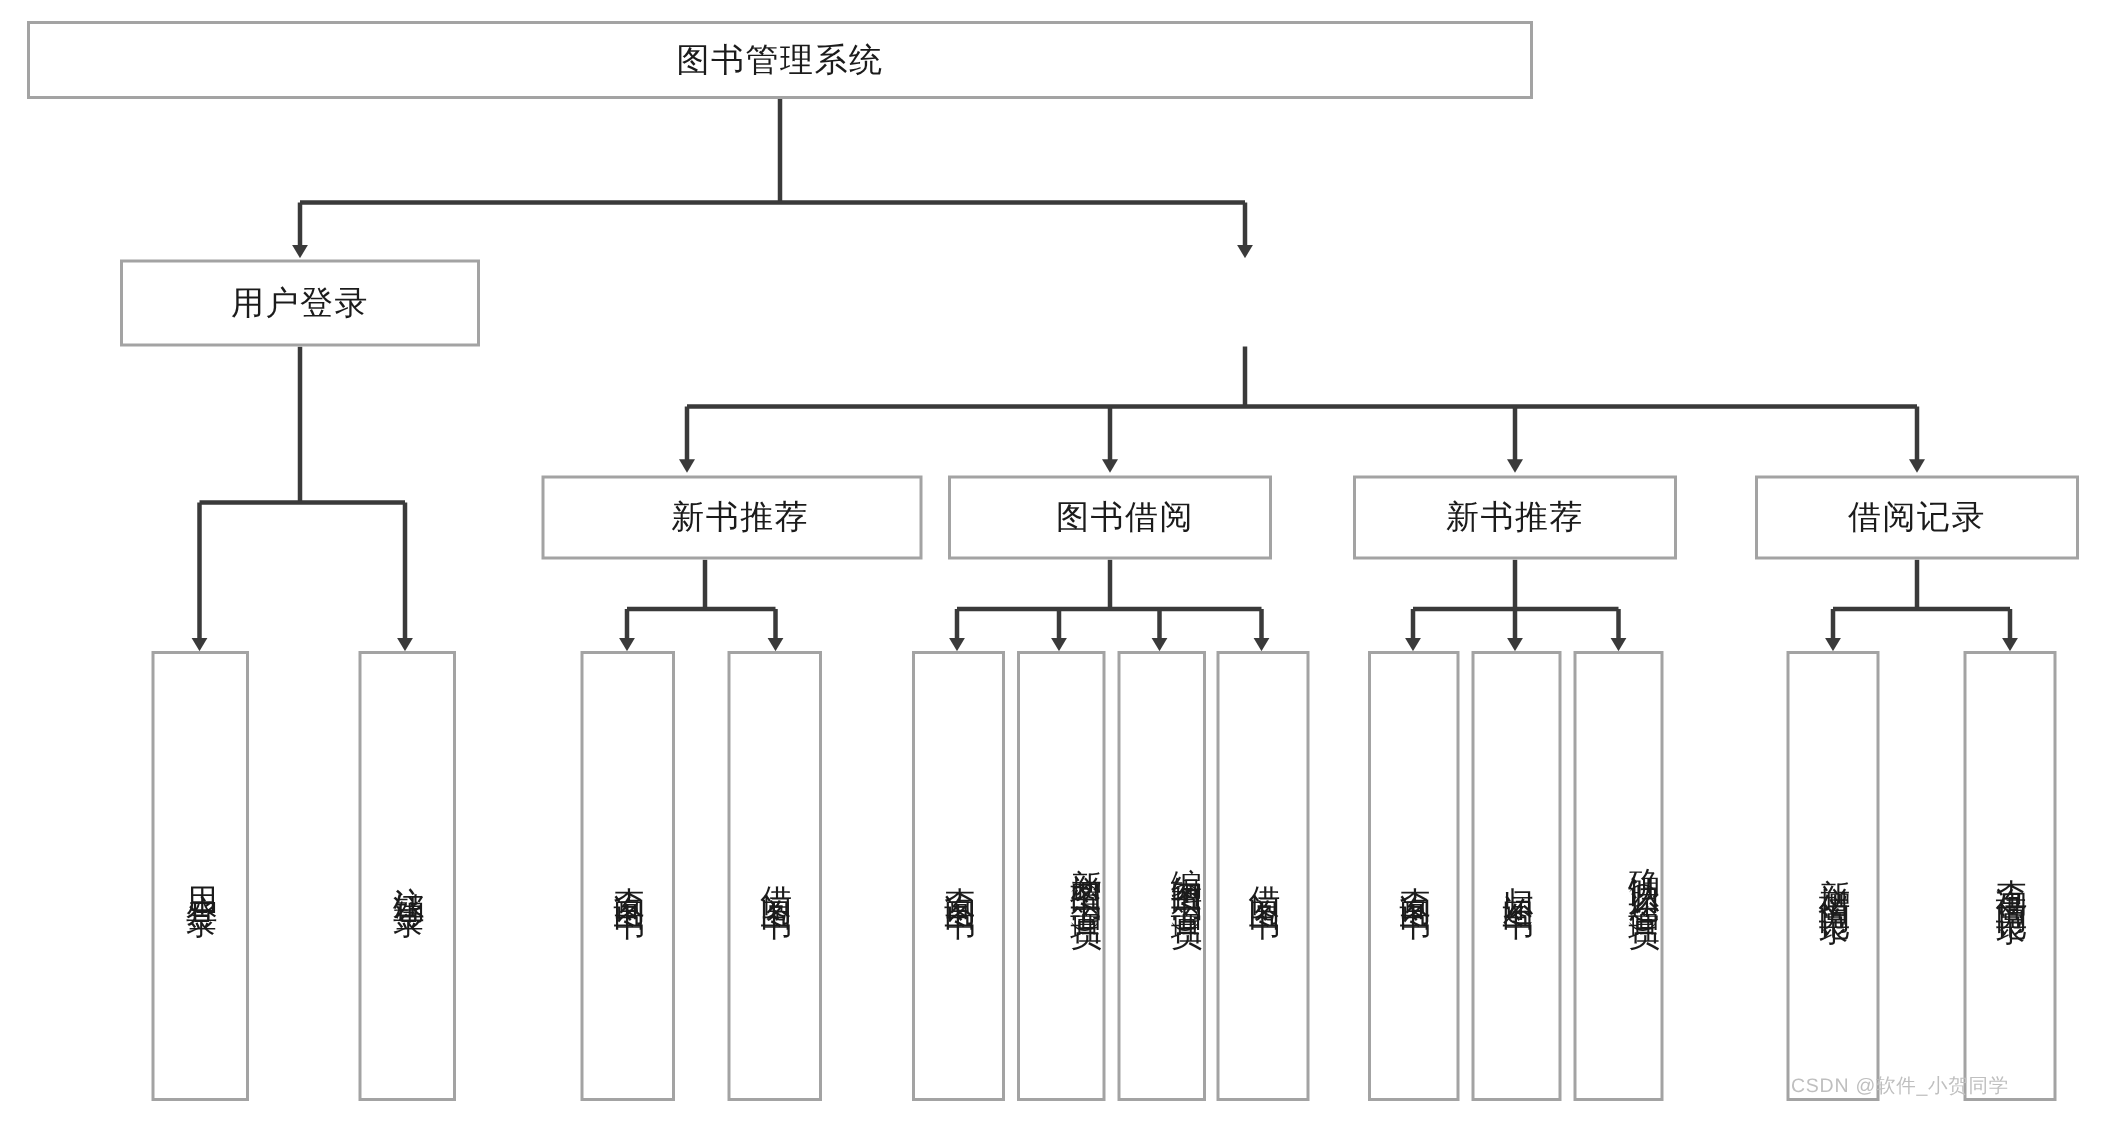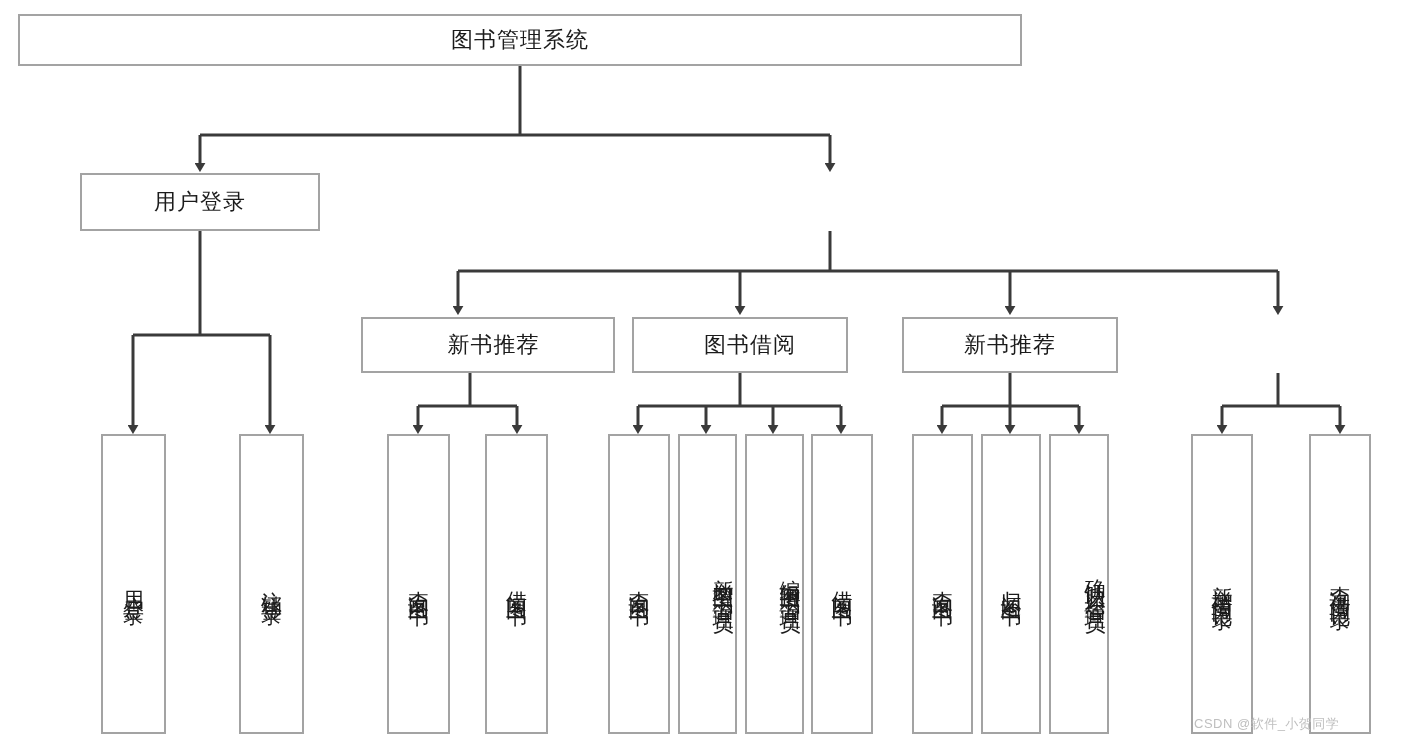--- a/index.html
+++ b/index.html
@@ -131,20 +131,23 @@
 
   <div class="node horiz" style="left:361px; top:317px; width:254px; height:56px;padding-left:17px;">
     <span>新书推荐</span>
   </div>
   <div class="node horiz" style="left:632px; top:317px; width:216px; height:56px;padding-left:26px;">
     <span>图书借阅</span>
   </div>
   <div class="node horiz" style="left:902px; top:317px; width:216px; height:56px;">
     <span>新书推荐</span>
   </div>
+  <div class="node horiz" style="left:1170px; top:317px; width:216px; height:56px;">
+    <span>借阅记录</span>
+  </div>
 
   <div class="node vert mid-align" style="left:101px; top:434px; width:65px; height:300px;">
     <span>用户登录</span>
   </div>
   <div class="node vert mid-align" style="left:239px; top:434px; width:65px; height:300px;">
     <span>注销登录</span>
   </div>
 
   <div class="node vert mid-align" style="left:387px; top:434px; width:63px; height:300px;">
     <span>查询图书</span>

